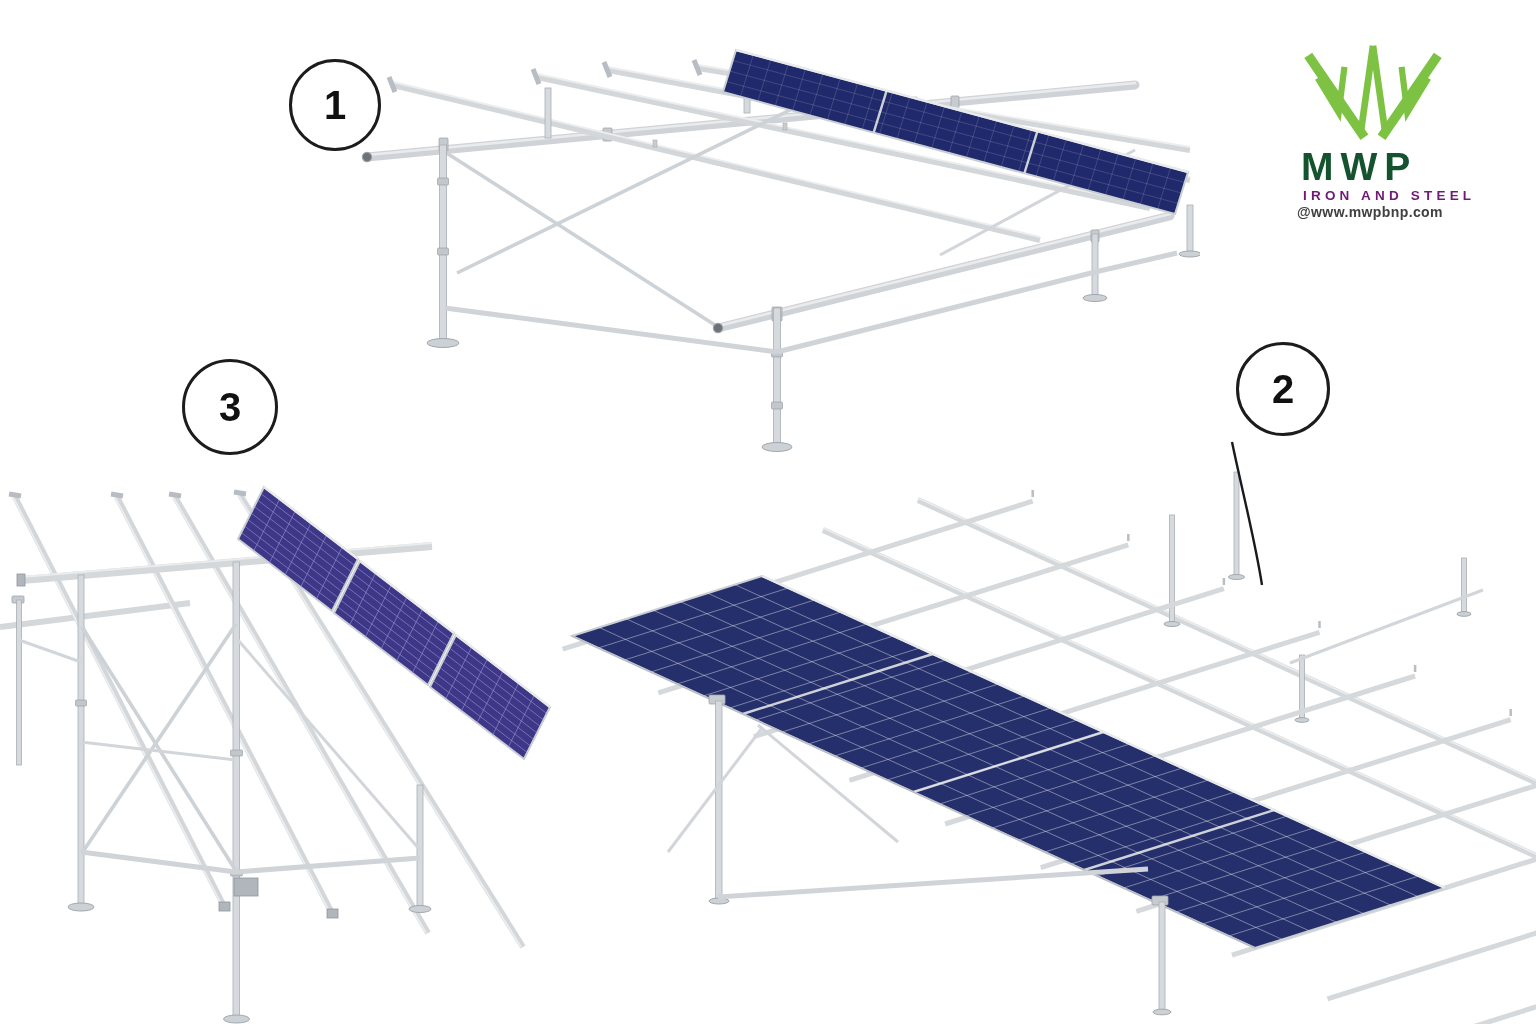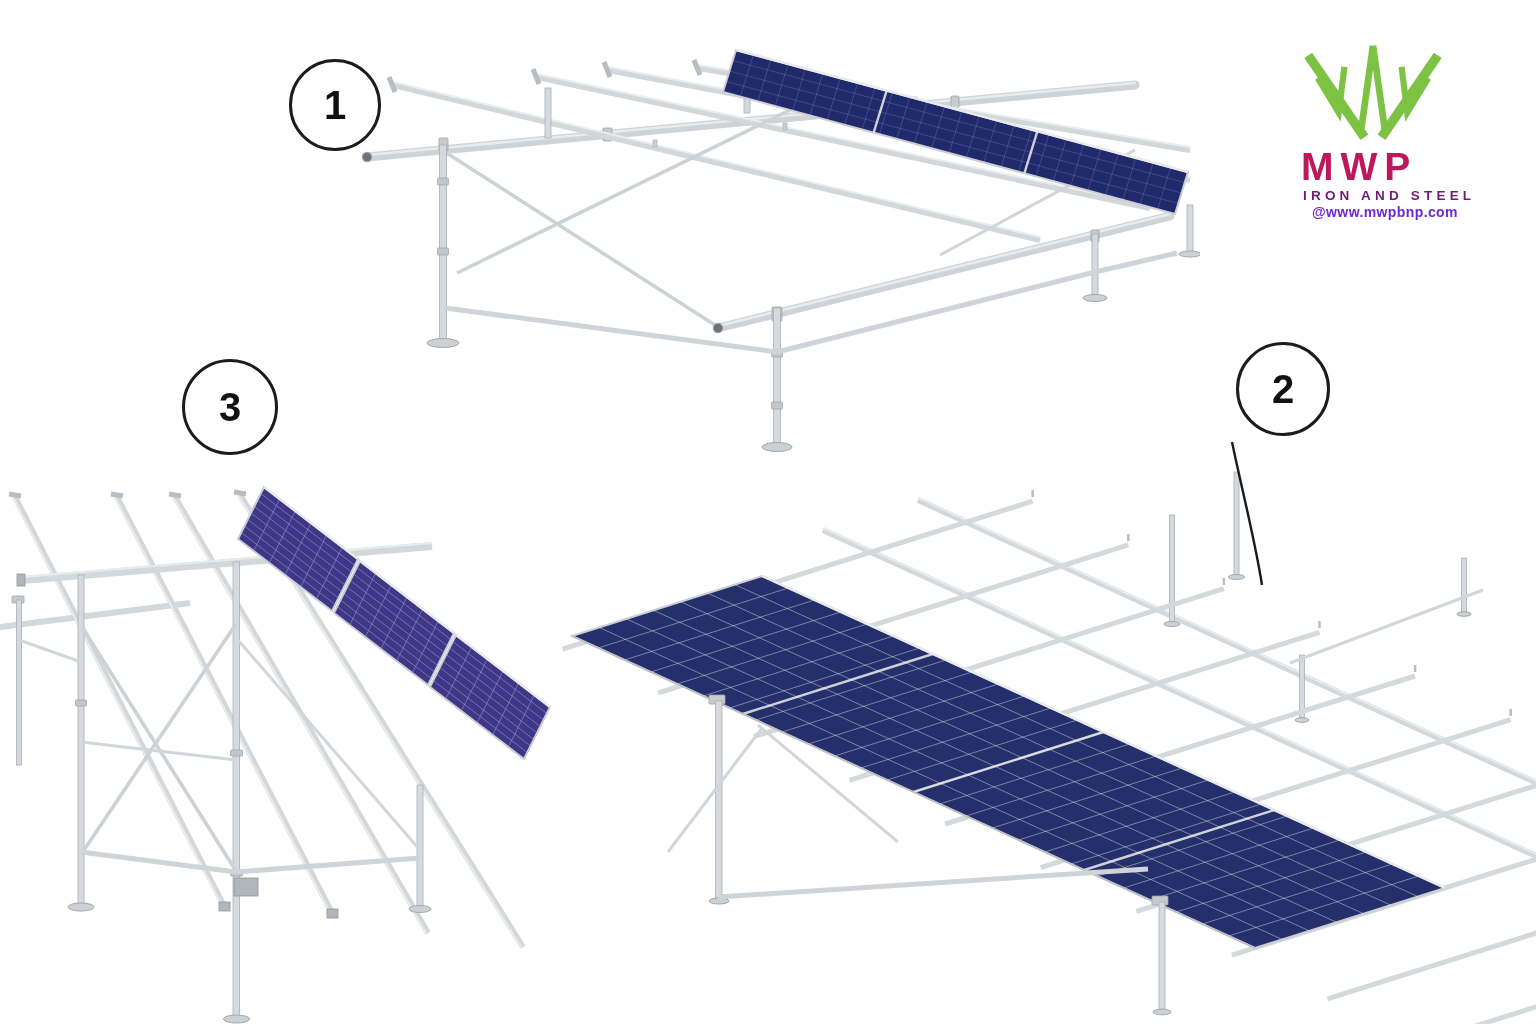--- a/index.html
+++ b/index.html
@@ -37,25 +37,25 @@
   line.gap{stroke:#d7dadd !important;stroke-opacity:.95 !important;stroke-width:2.4 !important;vector-effect:non-scaling-stroke;}
   .cable{stroke:#1a1a1a;stroke-width:2.4;fill:none;}
   
   .callout{position:absolute;border:3.5px solid #1c1c1c;border-radius:50%;
            background:#ffffff;display:flex;align-items:center;justify-content:center;}
   .callout span{font-size:40px;font-weight:bold;color:#111;}
   
   .logo{position:absolute;left:1296px;top:42px;width:170px;}
   .logo .crown{display:block;margin-left:2px;}
   .logo .brand{position:absolute;left:5px;top:103px;font-size:39px;font-weight:bold;
-               color:#be185d;letter-spacing:7px;}
+               color:#14532d;letter-spacing:7px;}
   .logo .tagline{position:absolute;left:7px;top:146px;font-size:13.5px;font-weight:bold;
                  color:#701a75;letter-spacing:4.2px;white-space:nowrap;}
-  .logo .website{position:absolute;left:16px;top:162px;font-size:14px;font-weight:bold;
-                 color:#6d28d9;letter-spacing:.4px;white-space:nowrap;}
+  .logo .website{position:absolute;left:1px;top:162px;font-size:14px;font-weight:bold;
+                 color:#404040;letter-spacing:.4px;white-space:nowrap;}
 </style>
 </head>
 <body>
 
 <svg class="fig" style="left:355px;top:20px" width="845" height="445" viewBox="0 0 845 445">
 
   <g>
     <line class="tube" x1="12" y1="137" x2="780" y2="65"></line>
     <line class="tube-hl" x1="12" y1="135" x2="780" y2="63"></line>
     <circle class="tube-end" cx="12" cy="137" r="4.6"></circle>

